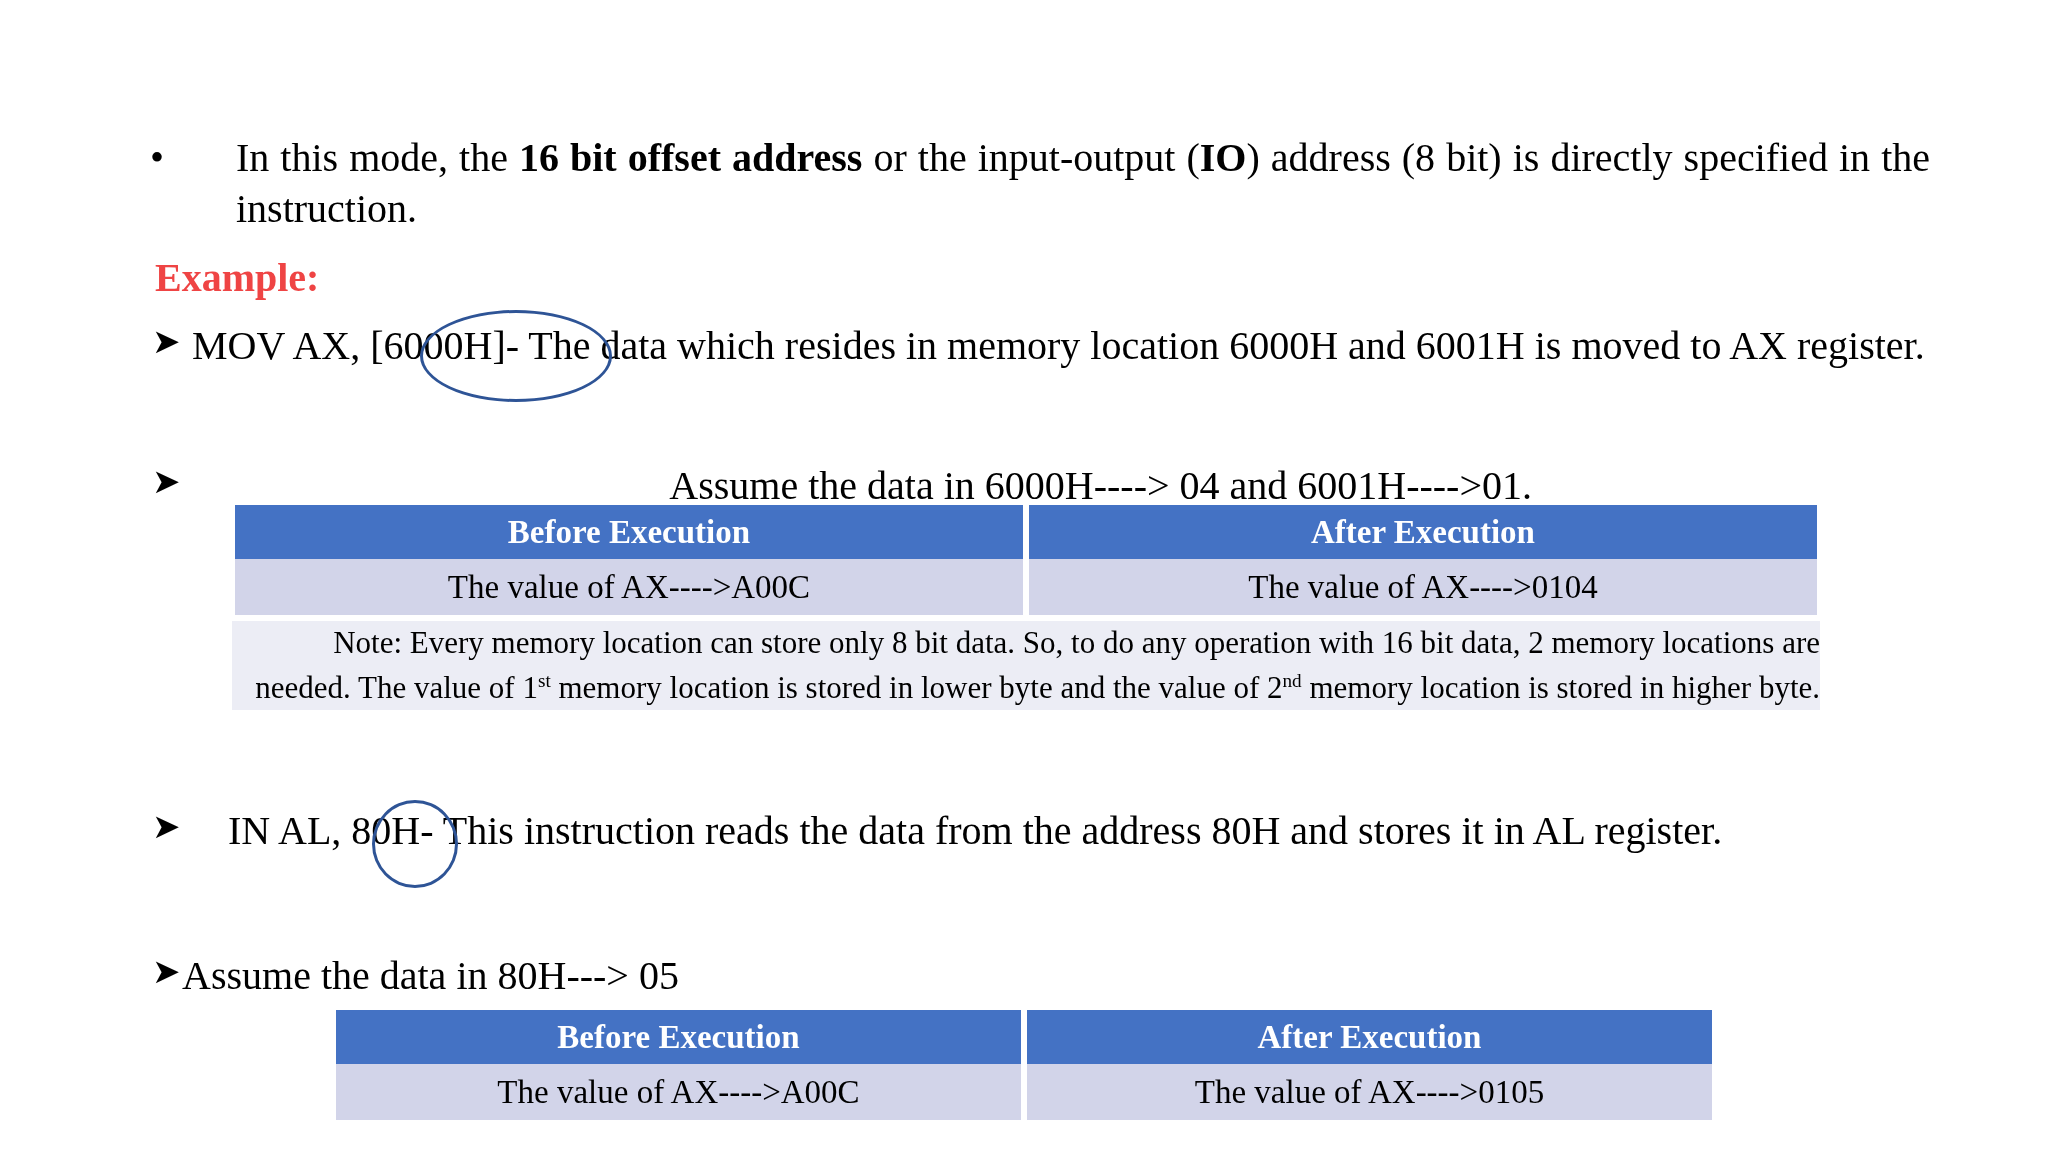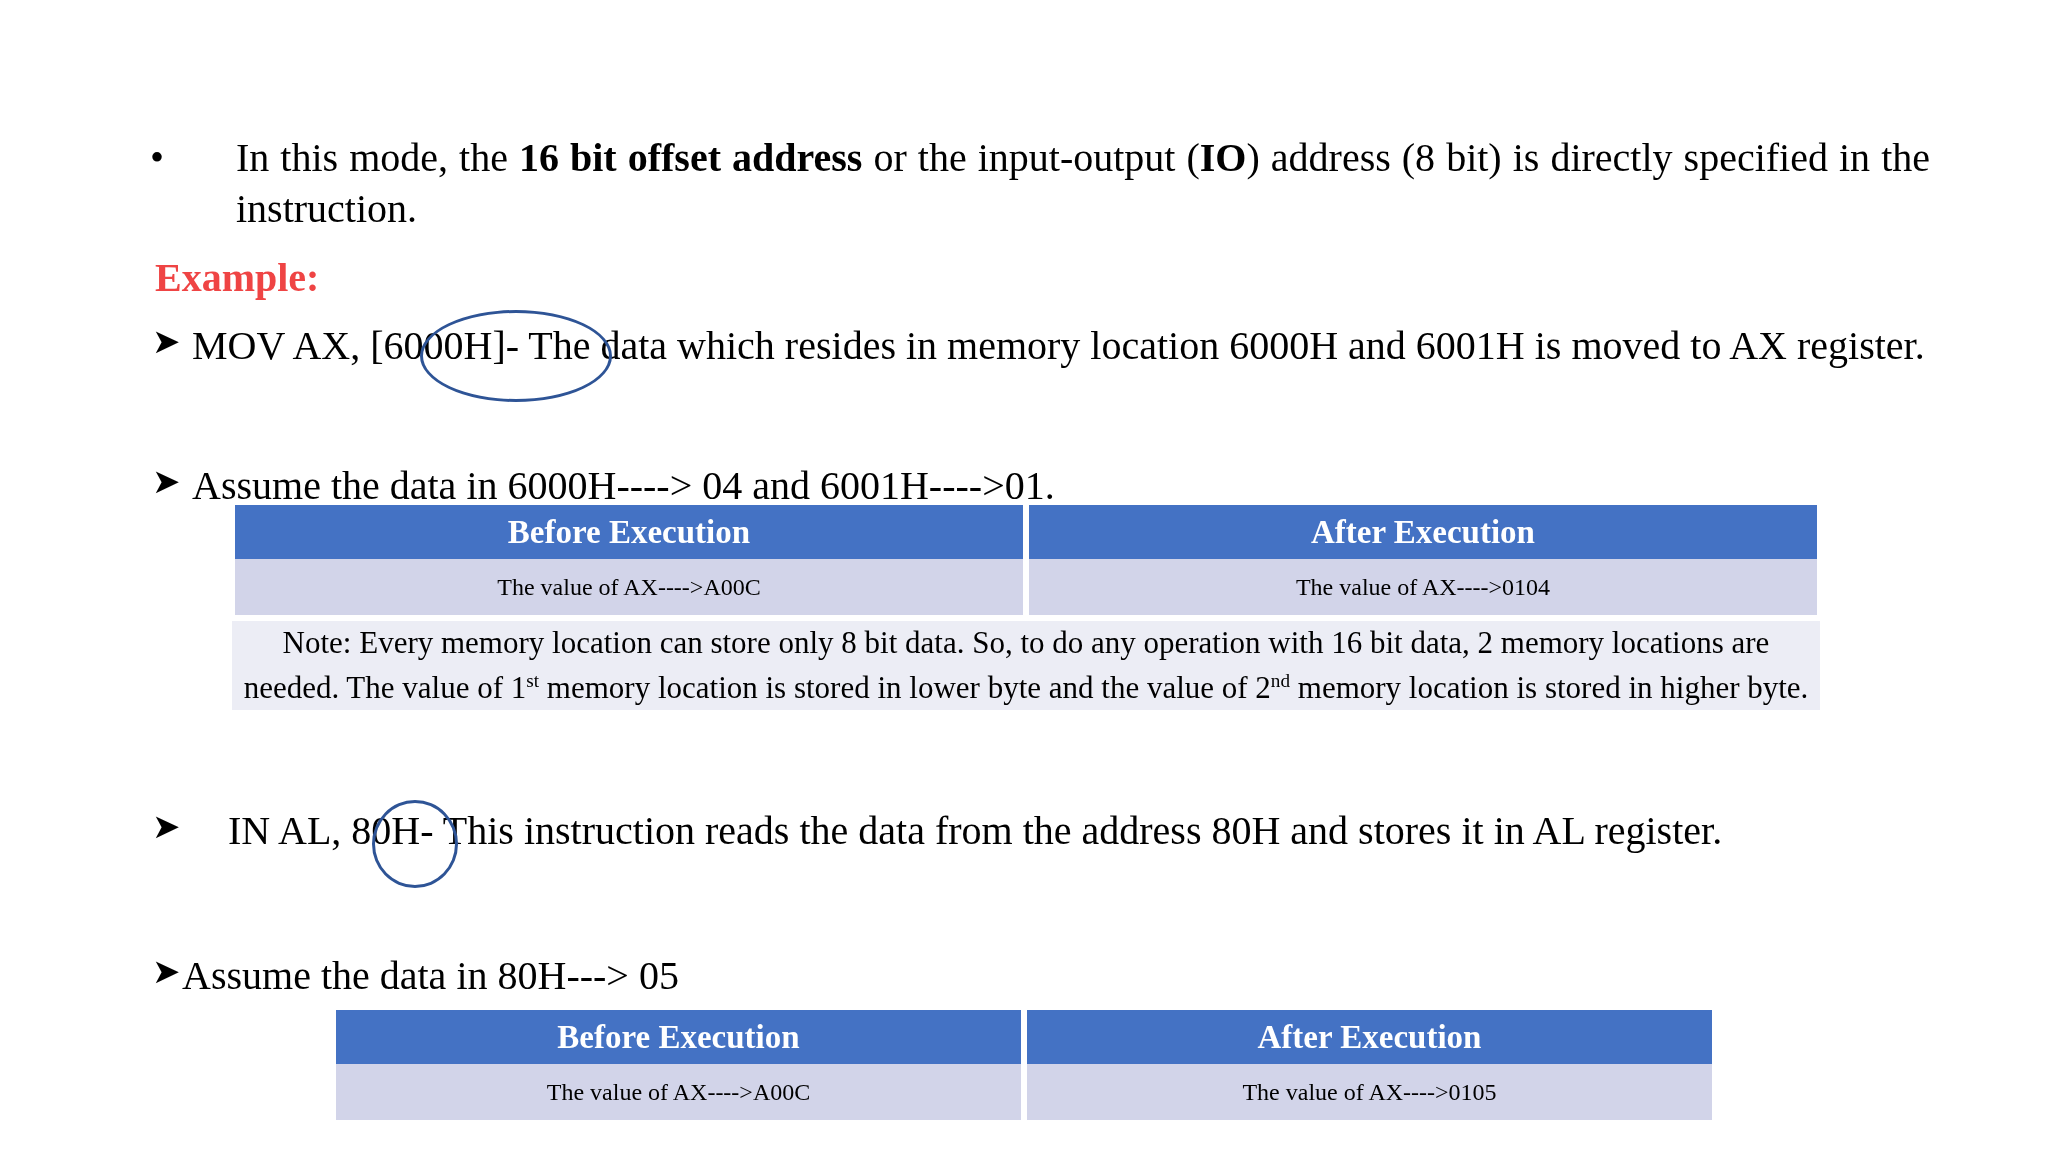--- a/index.html
+++ b/index.html
@@ -82,21 +82,21 @@
     top: 320px;
     width: 1790px;
   }
   .para-mov .bullet-text { width: 1750px; }
 
   .para-assume1 {
     left: 152px;
     top: 460px;
     width: 1400px;
   }
-  .para-assume1 .bullet-text { width: 1340px; text-align: left; }
+  .para-assume1 .bullet-text { width: 1340px; text-align: right; }
 
   .para-inal {
     left: 152px;
     top: 805px;
     width: 1790px;
   }
   .para-inal .bullet-text { width: 1750px; margin-left: 36px; }
 
   .para-assume2 {
     left: 152px;
@@ -124,35 +124,35 @@
     font-size: 33px;
     height: 54px;
     vertical-align: middle;
     border-left: 3px solid #ffffff;
     border-right: 3px solid #ffffff;
     box-sizing: border-box;
   }
   .td-cell {
     background: #D2D4E9;
     color: #000000;
-    font-size: 24px;
+    font-size: 33px;
     text-align: center;
     height: 56px;
     vertical-align: middle;
     border-left: 3px solid #ffffff;
     border-right: 3px solid #ffffff;
     box-sizing: border-box;
     font-family: Liberation Serif, serif;
   }
   .note-cell {
     background: #ECEDF5;
     color: #000000;
     font-size: 31px;
     line-height: 1.44;
-    text-align: center;
+    text-align: right;
     vertical-align: top;
     padding: 12px 18px 14px 18px;
     box-sizing: border-box;
   }
   .note-cell sup {
     font-size: 0.62em;
     vertical-align: super;
     line-height: 0;
   }
   .spacer-row td {

